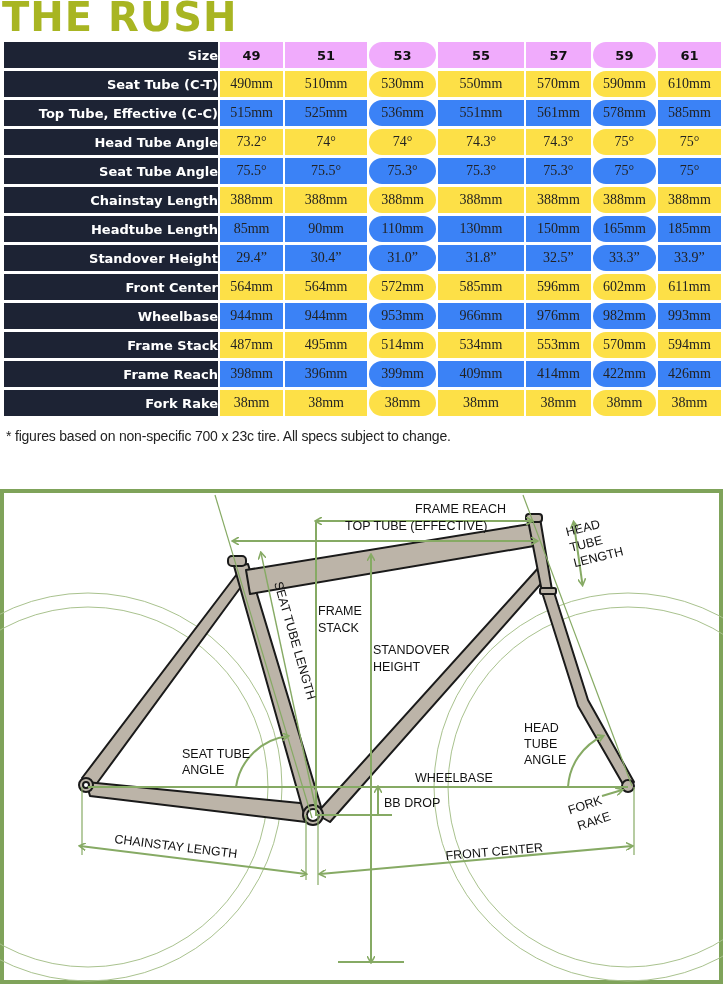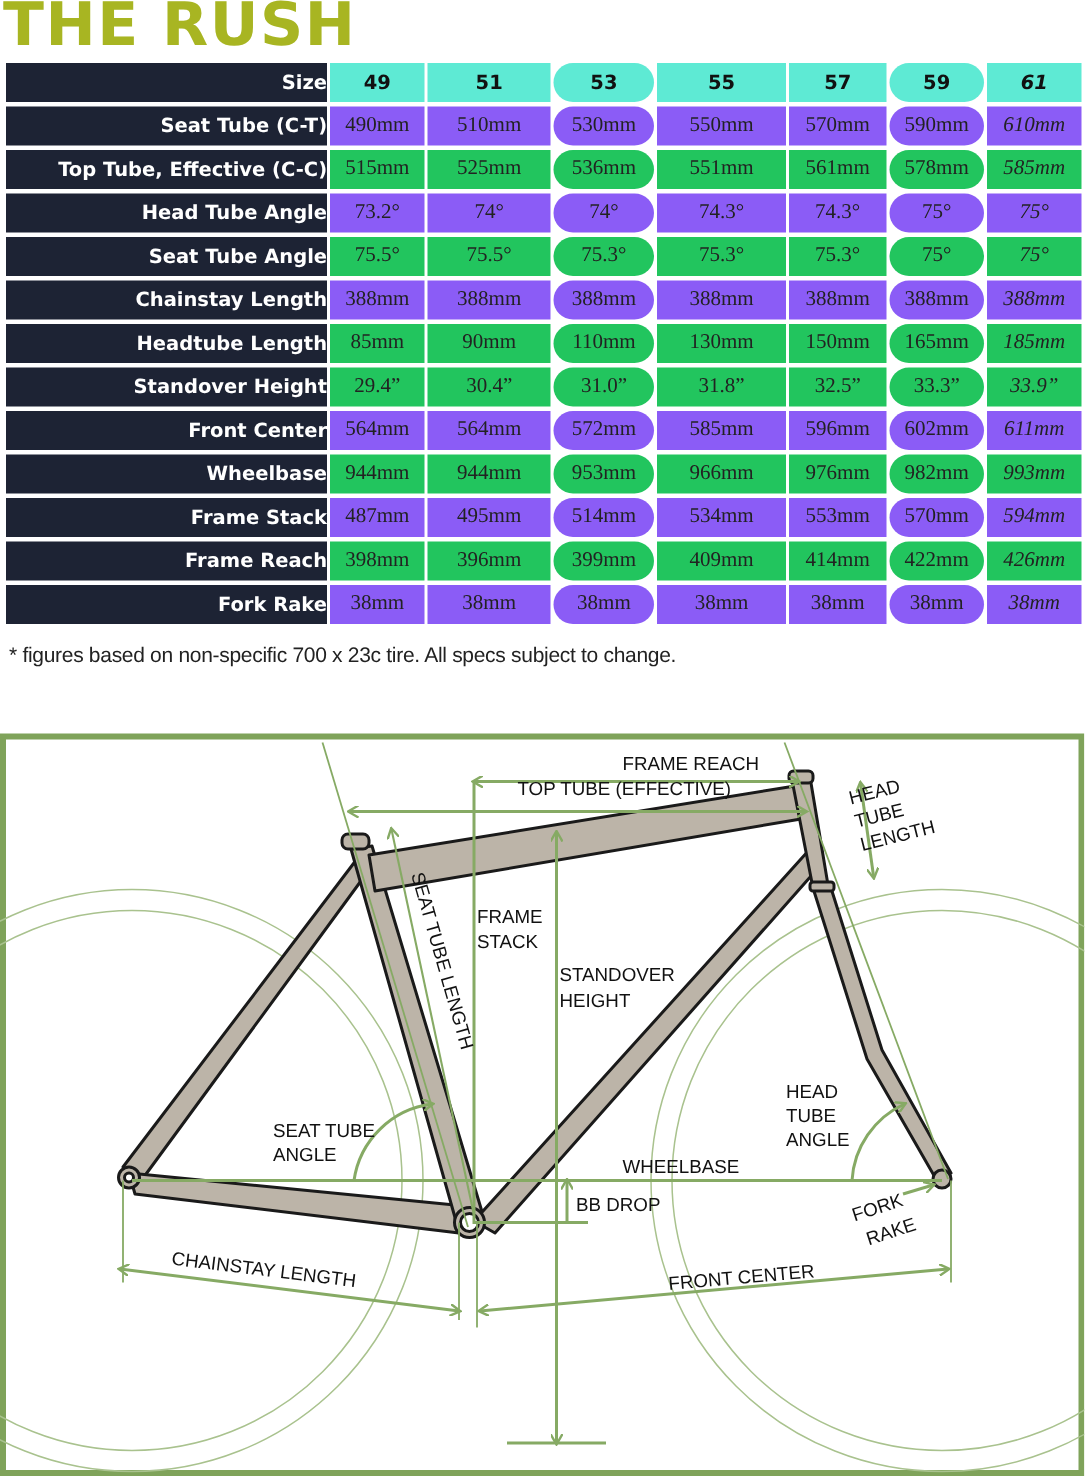--- a/index.html
+++ b/index.html
@@ -13,26 +13,26 @@
     position: absolute; left: 2px; top: 39px;
     border-collapse: separate; border-spacing: 2px 3px;
     font-size: 13px;
   }
   table.geo td, table.geo th { height: 26px; padding: 0; }
   th.label, td.label {
     width: 220px; background: #1d2334; color: #ffffff; text-align: right;
     font-family: "DejaVu Sans", sans-serif; font-weight: bold; font-size: 13px;
     padding-left: 8px !important; box-sizing: border-box;
   }
-  th.size { background: #5eead4; color: #111; font-weight: bold; font-size: 13px; text-align: center; }
+  th.size { background: #f0abfc; color: #111; font-weight: bold; font-size: 13px; text-align: center; }
   td.val { text-align: center; color: #222; font-family: "Liberation Serif", serif; font-size: 14px; }
-  tr.even td.val { background: #22c55e; }
-  tr.odd td.val { background: #8b5cf6; }
+  tr.even td.val { background: #3b82f6; }
+  tr.odd td.val { background: #fde047; }
   .c49 { width: 64px; } .c51 { width: 84px; } .c53 { width: 68px; border-radius: 13px; } .c55 { width: 88px; }
-  .c57 { width: 66px; } .c59 { width: 64px; border-radius: 13px; } .c61 { width: 64px; font-style: italic; }
+  .c57 { width: 66px; } .c59 { width: 64px; border-radius: 13px; } .c61 { width: 64px; }
   .footnote {
     position: absolute; left: 6px; top: 428px; font-family: "Liberation Sans", sans-serif;
     font-size: 14px; color: #222; margin: 0; letter-spacing: -0.2px;
   }
   .diagram { position: absolute; left: 0; top: 488px; width: 723px; height: 497px; }
   .lbl { font-family: "Liberation Sans", sans-serif; font-size: 12.5px; fill: #111; }
 </style>
 </head>
 <body>
 

